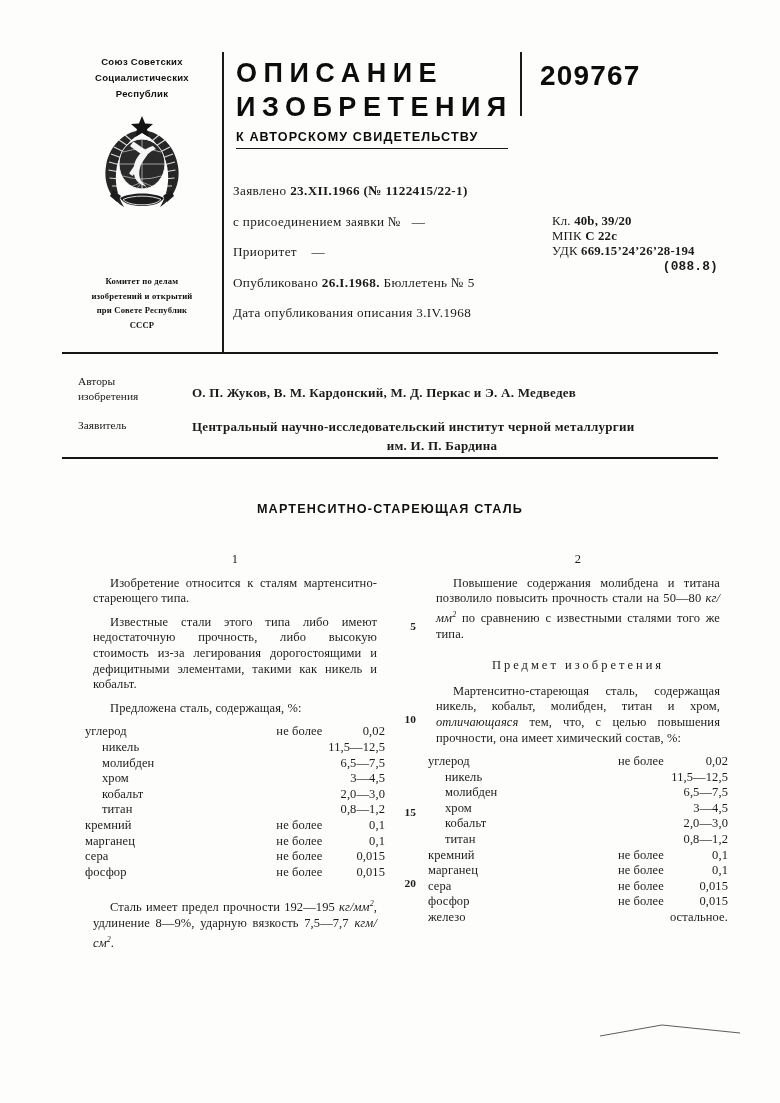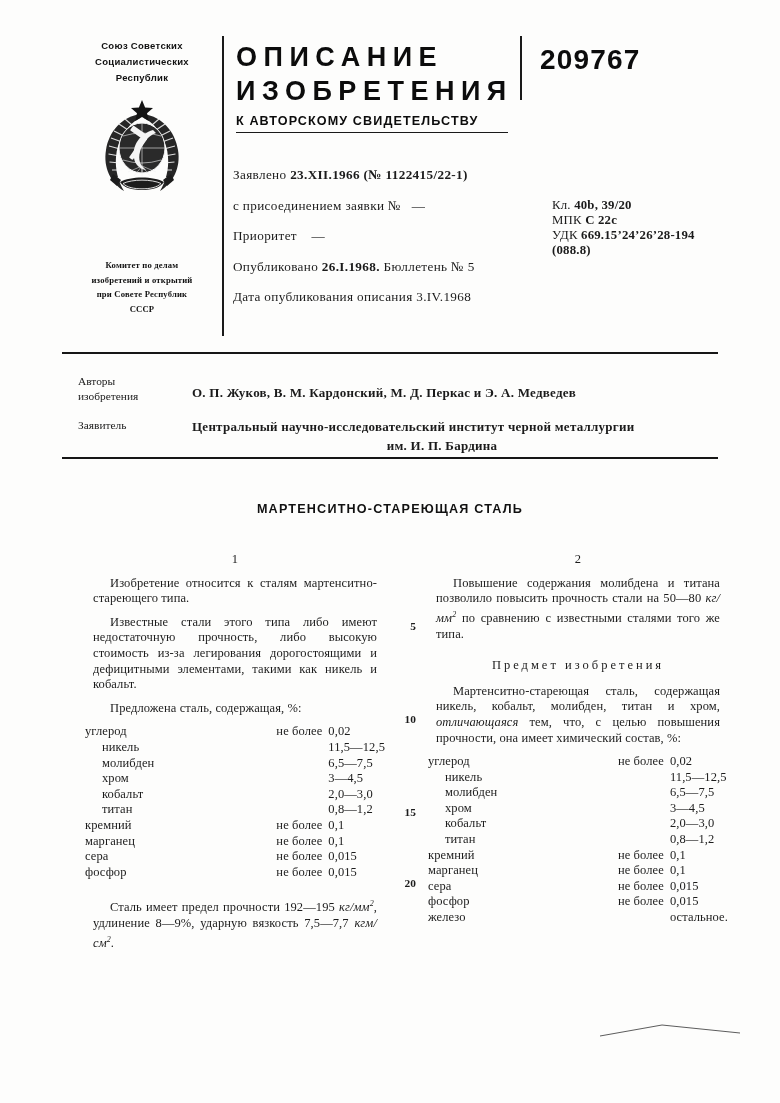--- a/index.html
+++ b/index.html
@@ -18,21 +18,21 @@
 
   .page {
     position: absolute;
     inset: 0;
     background: #fdfdfc;
   }
 
   
   .header {
     position: absolute;
-    left: 0; top: 0;
+    left: 0; top: 16px;
     width: 780px;
     height: 340px;
   }
 
   .emblem-col {
     position: absolute;
     left: 62px;
     top: 38px;
     width: 160px;
     text-align: center;
@@ -143,21 +143,21 @@
     position: absolute;
     left: 552px;
     top: 198px;
     font-size: 12.8px;
     color: #1b1b1b;
     letter-spacing: 0.2px;
   }
   .classif .cl-row { margin: 0; white-space: nowrap; }
   .cl-kl { margin-bottom: 58px; }
   .cl-mpk { margin-bottom: 22px; }
-  .cl-udk-second { text-align: left; width: 166px; }
+  .cl-udk-second { text-align: right; width: 166px; font-family: Liberation Mono, monospace; }
 
   
   .rule {
     position: absolute;
     left: 62px;
     width: 656px;
     background: #161616;
   }
   .rule-1 { top: 352px; height: 2.2px; }
   .rule-2 { top: 457px; height: 2.4px; }
@@ -258,21 +258,21 @@
     line-height: 15.6px;
   }
   .comp td {
     padding: 0;
     vertical-align: bottom;
     white-space: nowrap;
   }
   .comp .el { text-align: left; }
   .comp .el.ind { padding-left: 17px; }
   .comp .qual { text-align: right; padding-right: 6px; }
-  .comp .val { width: 54px; }
+  .comp .val { text-align: right; width: 54px; }
 
   .ital { font-style: italic; }
   sup { font-size: 8px; vertical-align: super; }
 
   
   .gutter {
     position: absolute;
     left: 396px;
     top: 552px;
     width: 20px;

